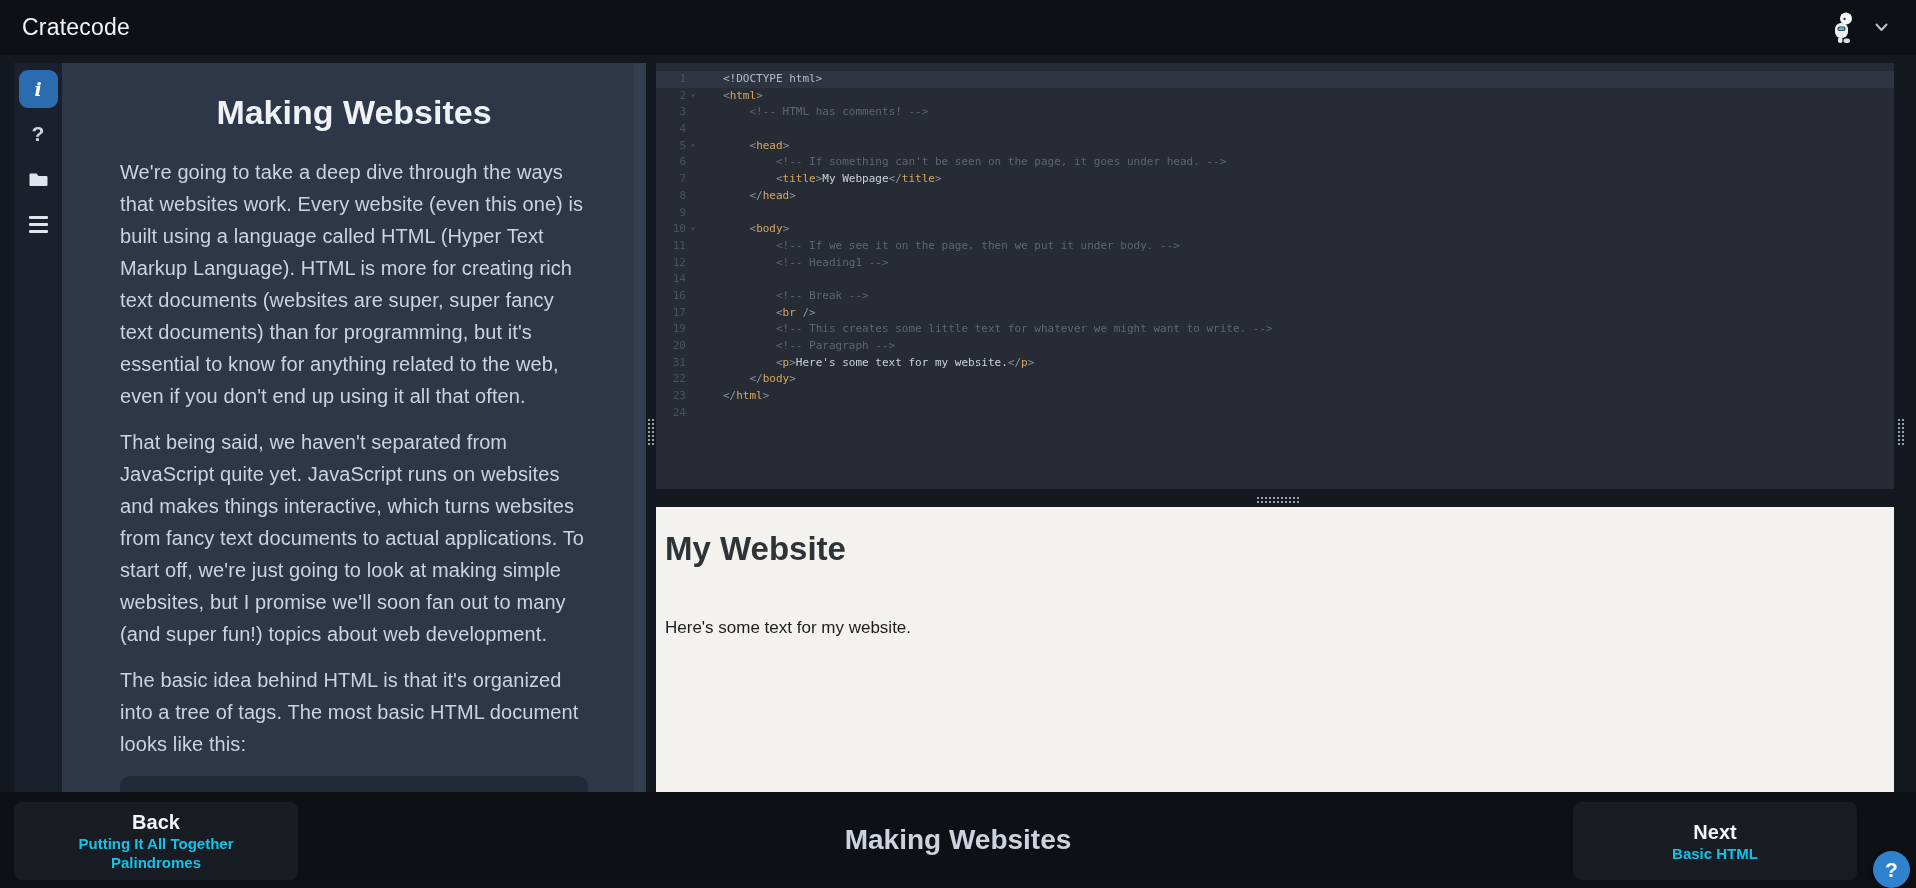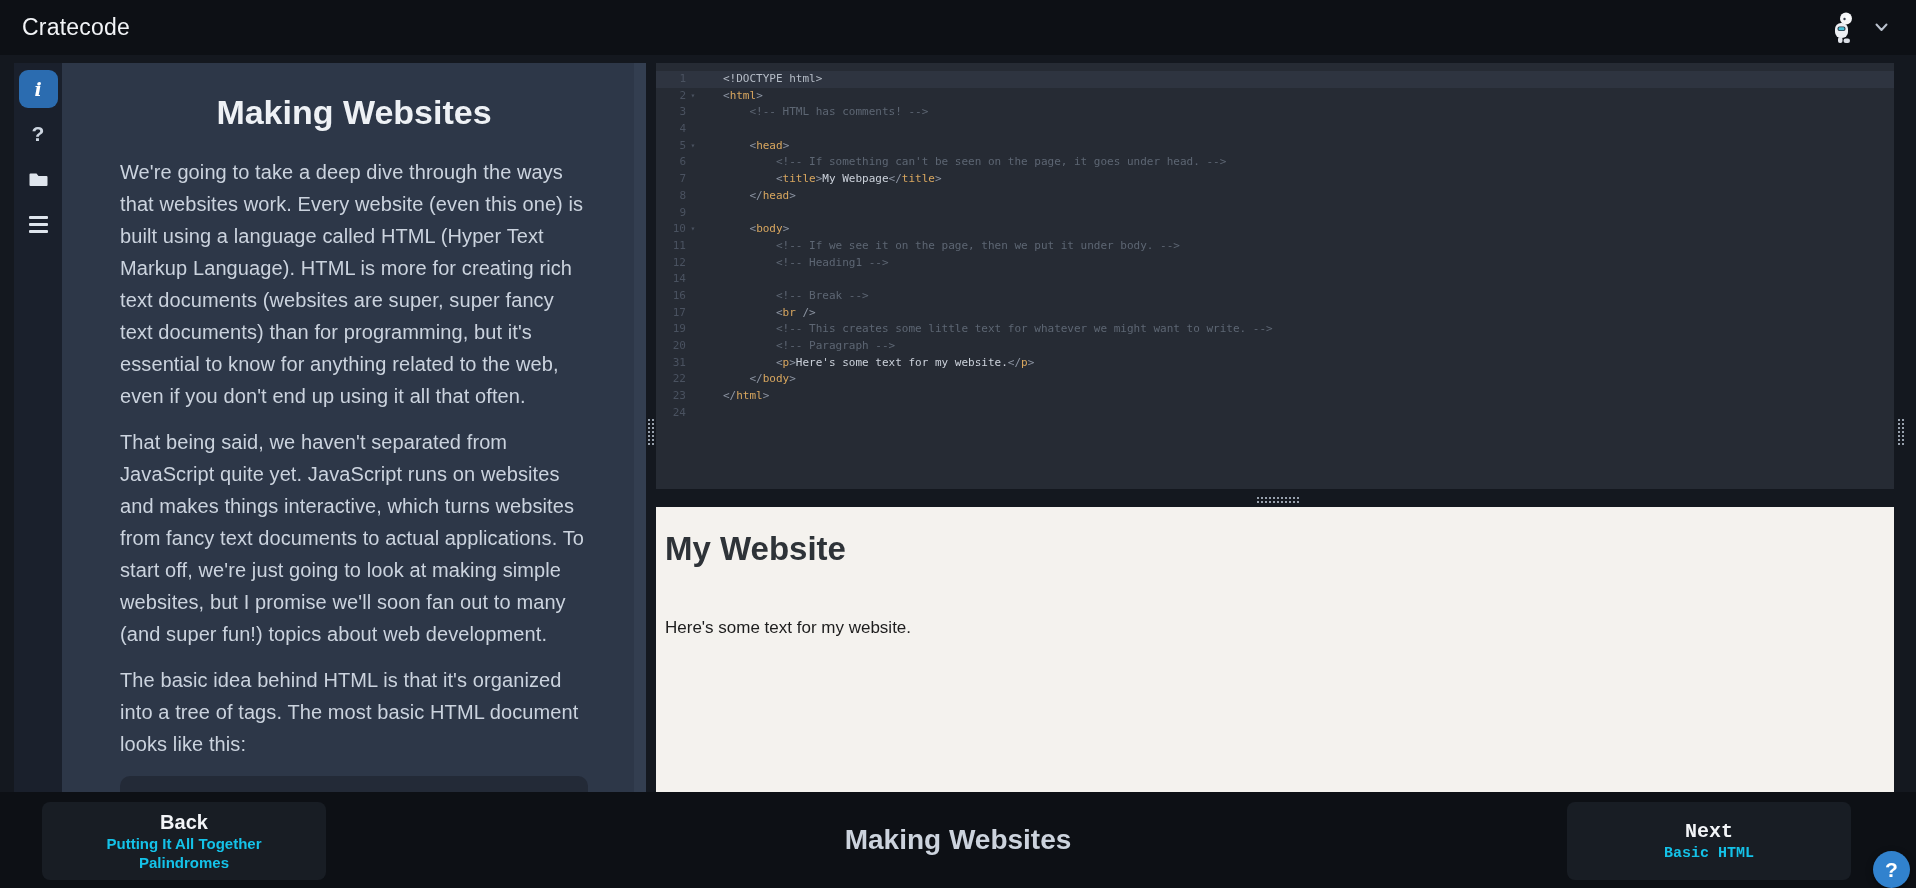--- a/index.html
+++ b/index.html
@@ -60,23 +60,23 @@
   
   .preview { position: absolute; left: 656px; top: 507px; width: 1238px; height: 285px;
              background: #f4f2ee; overflow: hidden; }
   .preview h1 { margin: 23px 0 0 9px; font-size: 33px; font-weight: 700; color: #2e3338; }
   .preview p  { margin: 50px 0 0 9px; font-size: 17px; color: #1d1d1d; }
 
   
   .bottombar { position: absolute; left: 0; top: 792px; width: 1916px; height: 96px; background: #0d1015; }
   .nav-card { position: absolute; top: 10px; width: 284px; height: 78px; background: #181d24;
               border-radius: 8px; display: flex; flex-direction: column; align-items: center;
-              justify-content: center; gap: 1px; cursor: pointer; margin-left: 28px; }
+              justify-content: center; gap: 1px; cursor: pointer; }
   .card-back { left: 14px; }
-  .card-next { left: 1539px; font-family: Liberation Mono, monospace; }
+  .card-next { left: 1573px; }
   .card-label { color: #f3f5f8; font-size: 20px; font-weight: 700; line-height: 24px; }
   .card-link { color: #14c2e8; font-size: 15px; font-weight: 700; line-height: 18px; text-decoration: none; }
   .bar-title { position: absolute; left: 0; top: 0; width: 100%; height: 96px; display: flex;
                align-items: center; justify-content: center; color: #ccd3dd; font-size: 28px;
                font-weight: 700; pointer-events: none; }
   .help-btn { position: absolute; left: 1873px; top: 851px; width: 37px; height: 37px; border-radius: 50%;
               background: #3182ce; color: #ffffff; font-size: 21px; font-weight: 700; display: flex;
               align-items: center; justify-content: center; cursor: pointer;
               box-shadow: 0 2px 6px rgba(0,0,0,.5); }
 </style>

